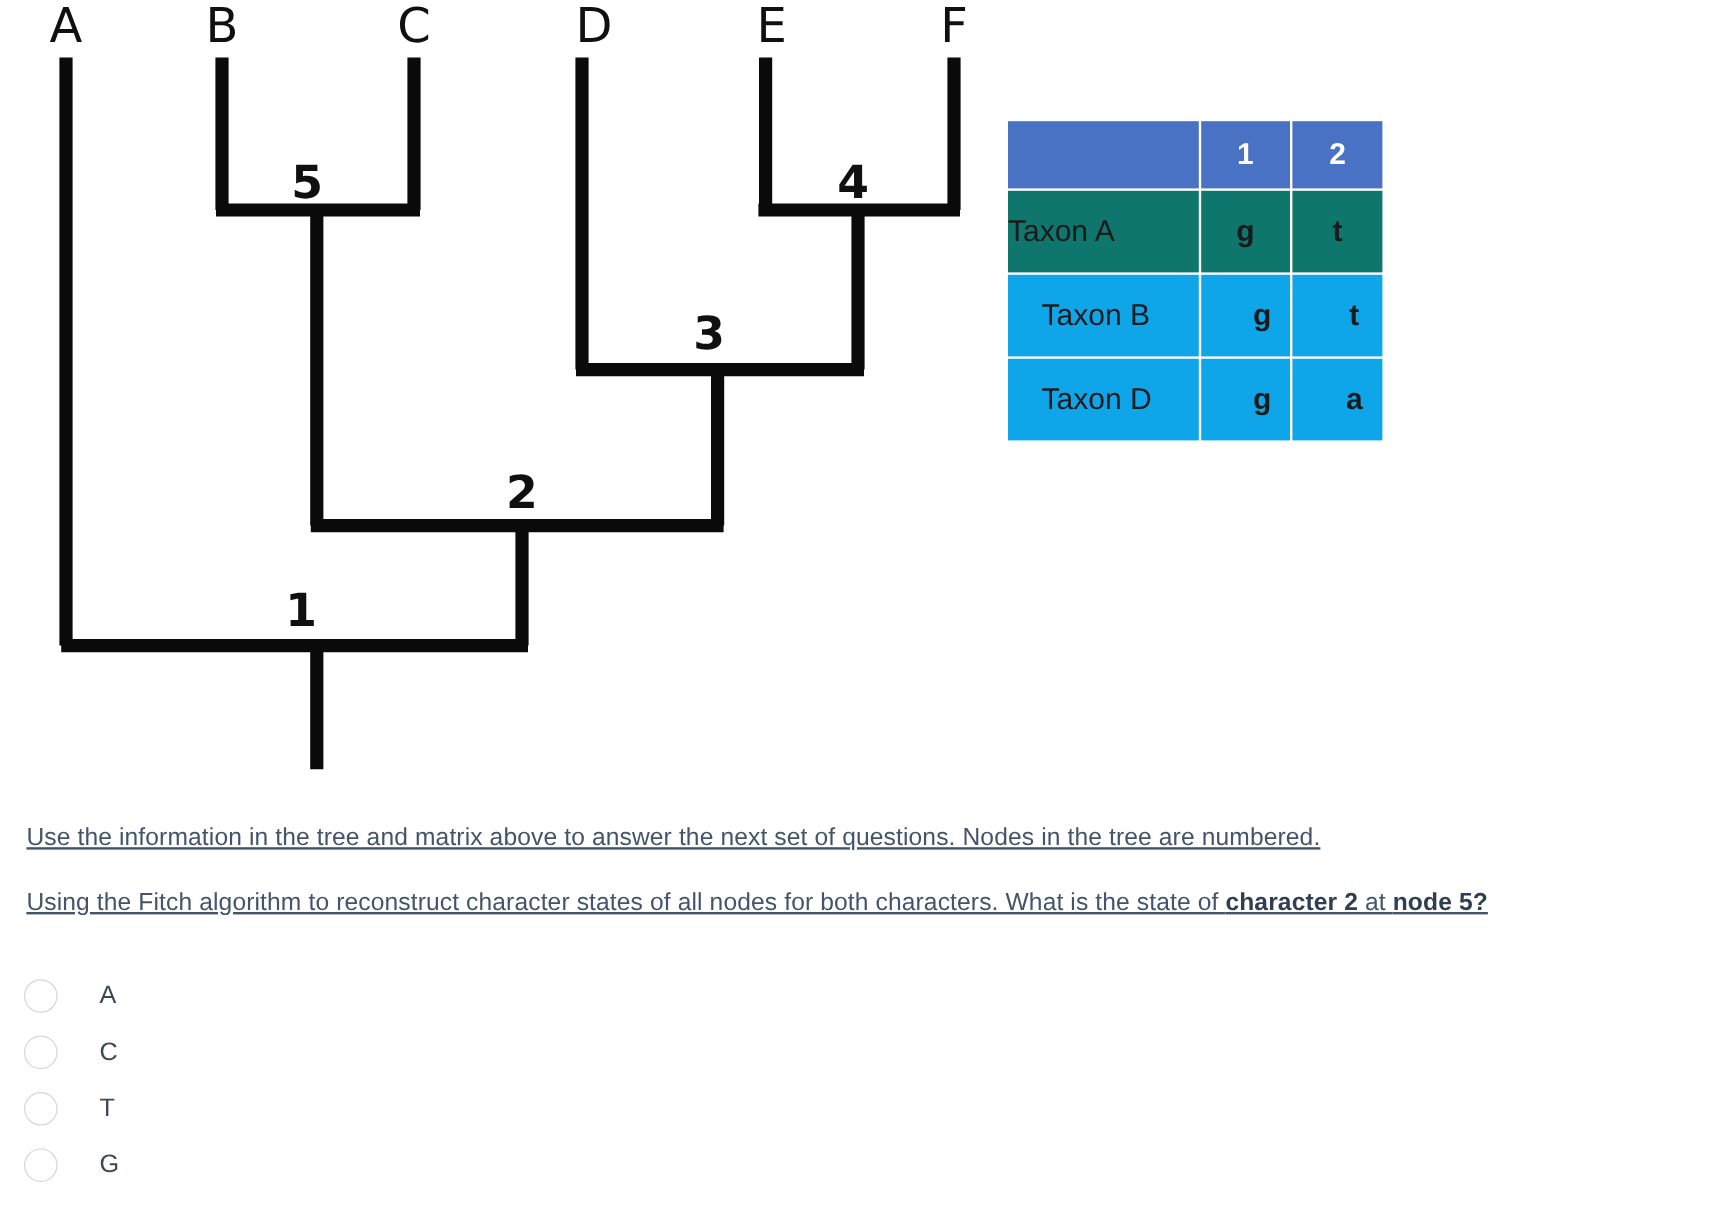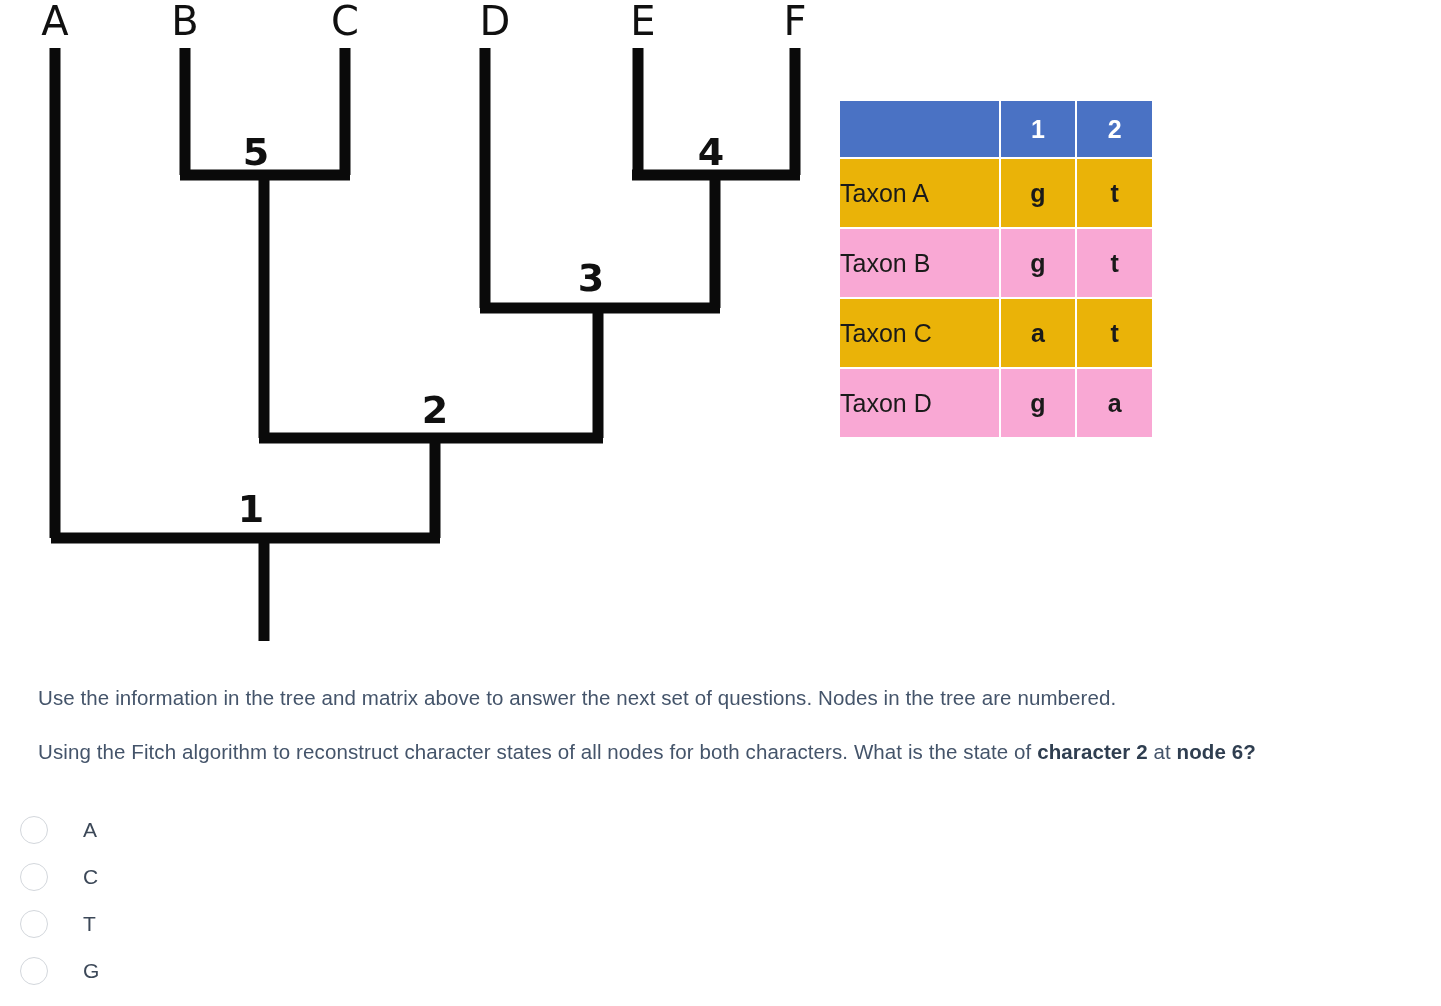--- a/index.html
+++ b/index.html
@@ -78,22 +78,22 @@
   table.matrix thead th.corner { }
   col.c-name { width: 140px; }
   col.c-val  { width: 66px; }
 
   table.matrix tbody td {
     height: 68px;
     font-size: 25px;
     color: #1a1a1a;
     vertical-align: middle;
   }
-  table.matrix tbody tr.odd td  { background: #eab308; }
-  table.matrix tbody tr.even td { background: #f9a8d4; }
+  table.matrix tbody tr.odd td  { background: #0f766e; }
+  table.matrix tbody tr.even td { background: #0ea5e9; padding-left: 28px; }
   td.taxon-name {
     text-align: left;
     padding-left: 14px;
     font-weight: 400;
   }
   td.state-cell {
     text-align: center;
     font-weight: 700;
   }
 
@@ -101,22 +101,23 @@
   #prompt-block {
     position: absolute;
     left: 22px;
     top: 684px;
     width: 1400px;
   }
   .prompt-line {
     color: #44546a;
     font-size: 20.5px;
     line-height: 1.35;
-    margin: 0 0 26px 16px;
+    margin: 0 0 26px 0;
     letter-spacing: 0.1px;
+    text-decoration: underline;
   }
   .prompt-line b { font-weight: 700; color: #2f3e50; text-align: center; }
 
   
   #answer-options {
     position: absolute;
     left: 20px;
     top: 806px;
     width: 420px;
   }
@@ -203,39 +204,34 @@
         <tr class="odd">
           <td class="taxon-name">Taxon A</td>
           <td class="state-cell">g</td>
           <td class="state-cell">t</td>
         </tr>
         <tr class="even">
           <td class="taxon-name">Taxon B</td>
           <td class="state-cell">g</td>
           <td class="state-cell">t</td>
         </tr>
-        <tr class="odd">
-          <td class="taxon-name">Taxon C</td>
-          <td class="state-cell">a</td>
-          <td class="state-cell">t</td>
-        </tr>
         <tr class="even">
           <td class="taxon-name">Taxon D</td>
           <td class="state-cell">g</td>
           <td class="state-cell">a</td>
         </tr>
       </tbody>
     </table>
   </div>
 
 </div>
 
 <div id="prompt-block">
   <p class="prompt-line">Use the information in the tree and matrix above to answer the next set of questions. Nodes in the tree are numbered.</p>
-  <p class="prompt-line"><span>Using the Fitch algorithm to reconstruct character states of all nodes for both characters. What is the state of </span><b>character 2</b><span> at </span><b>node 6?</b></p>
+  <p class="prompt-line"><span>Using the Fitch algorithm to reconstruct character states of all nodes for both characters. What is the state of </span><b>character 2</b><span> at </span><b>node 5?</b></p>
 </div>
 
 <div id="answer-options">
   <div class="option-row">
     <span class="radio"></span>
     <span class="option-label">A</span>
   </div>
   <div class="option-row">
     <span class="radio"></span>
     <span class="option-label">C</span>

